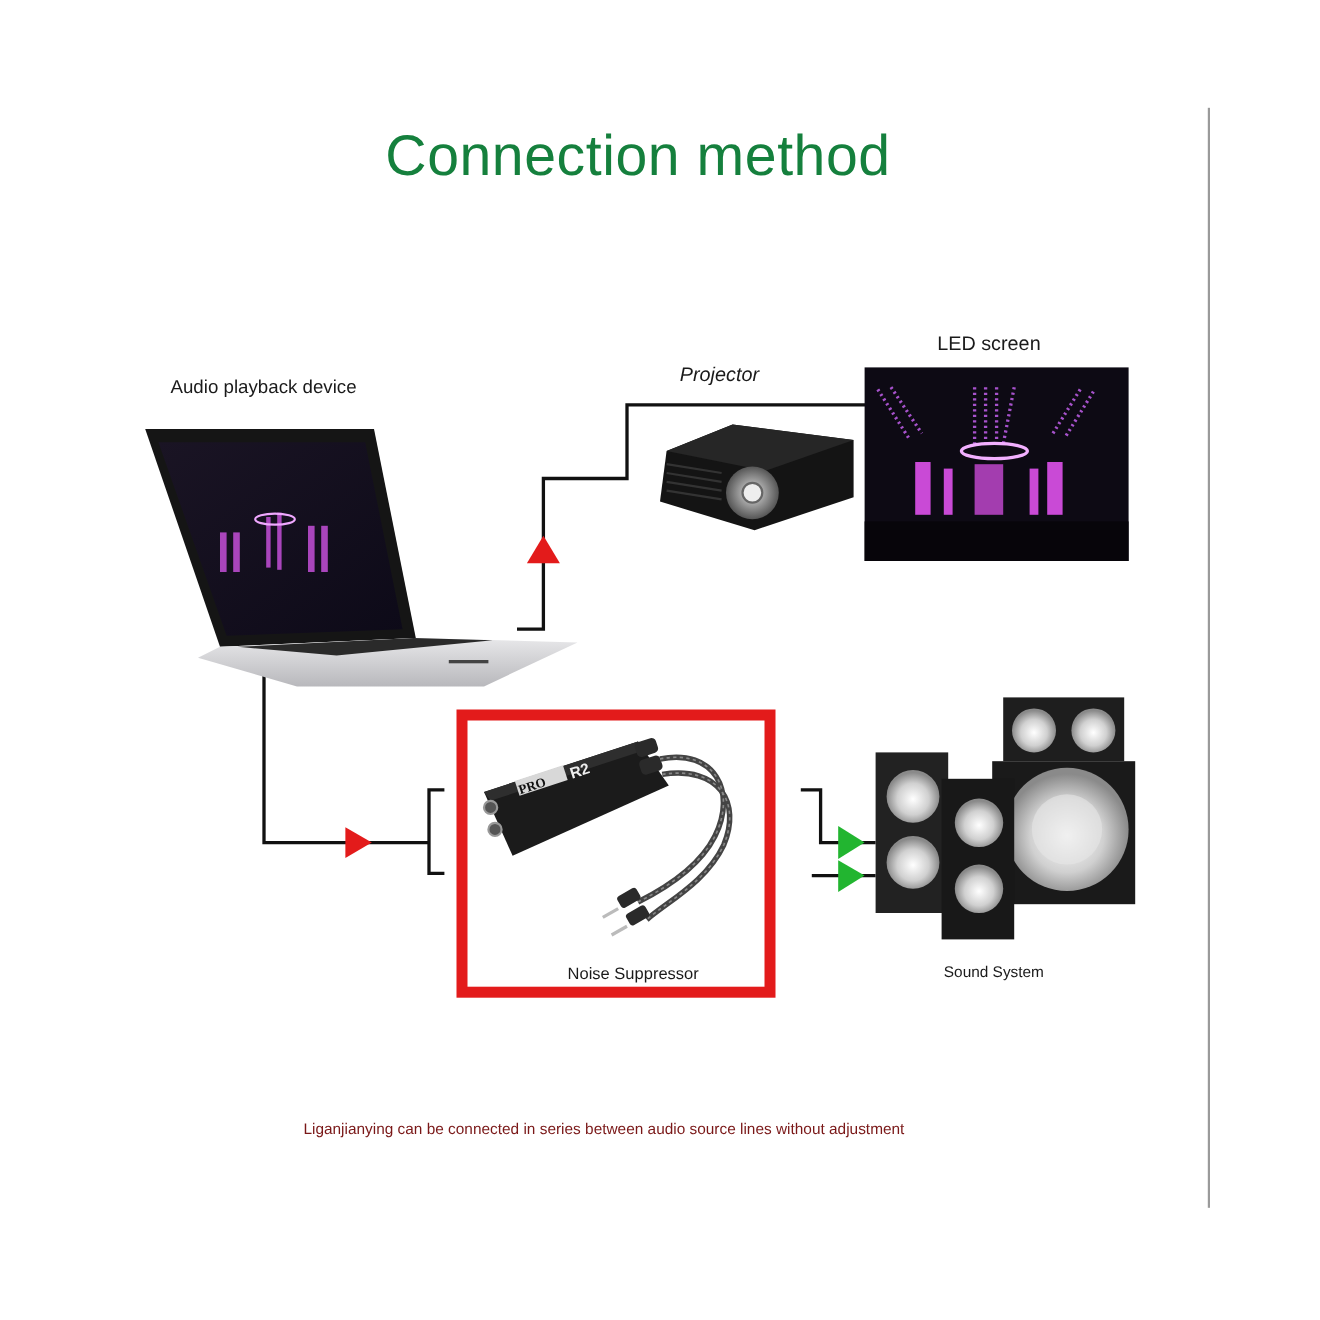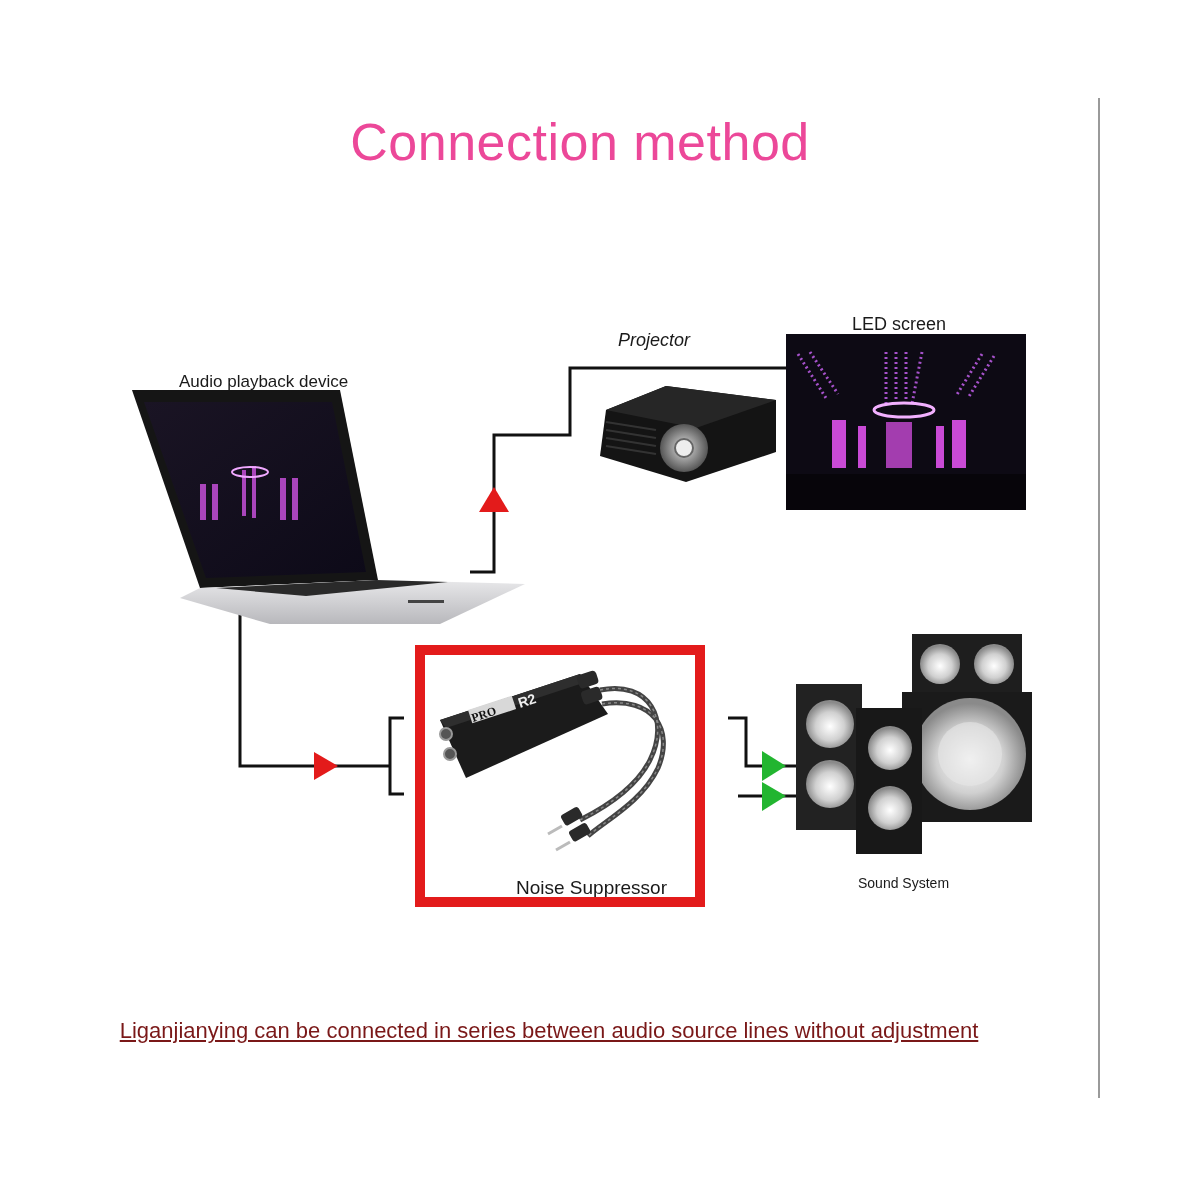--- a/index.html
+++ b/index.html
@@ -1,34 +1,34 @@
 <!DOCTYPE html>
 <html><head>
 <meta charset="utf-8">
 <style>
   html, body { margin: 0; padding: 0; background: #ffffff; }
   body { width: 1200px; height: 1200px; position: relative; overflow: hidden; font-family: "Liberation Sans", sans-serif; }
   .abs { position: absolute; }
-  .title { left: 0; width: 1160px; top: 112px; text-align: center; font-size: 52px; color: #ec4899; letter-spacing: 0.5px; }
+  .title { left: 0; width: 1160px; top: 112px; text-align: center; font-size: 52px; color: #15803d; letter-spacing: 0.5px; }
   .label { font-size: 17px; color: #1a1a1a; white-space: nowrap; }
-  .label.small { font-size: 19px; }
-  .footer { left: 0; width: 1098px; top: 1018px; text-align: center; font-size: 22px; color: #7a1818; text-decoration: underline; }
+  .label.small { font-size: 15px; }
+  .footer { left: 0; width: 1098px; top: 1018px; text-align: center; font-size: 14px; color: #7a1818; }
   .vrule { left: 1098px; top: 98px; width: 2px; height: 1000px; background: #9a9a9a; }
   svg { position: absolute; overflow: visible; }
 </style>
 </head>
 <body>
 
 <div class="abs title">Connection method</div>
 
 <div class="abs vrule"></div>
 
-<div class="abs label" style="left:155px; top:372px;margin-left:24px;">Audio playback device</div>
+<div class="abs label" style="left:155px; top:342px;">Audio playback device</div>
 <div class="abs label" style="left:618px; top:330px; font-size:18px;font-style:italic;">Projector</div>
-<div class="abs label" style="left:852px; top:302px; font-size:18px;margin-top:12px;">LED screen</div>
+<div class="abs label" style="left:852px; top:302px; font-size:18px;">LED screen</div>
 <div class="abs label small" style="left:516px; top:877px;">Noise Suppressor</div>
 <div class="abs label small" style="left:858px; top:875px; font-size:14px;">Sound System</div>
 
 <svg width="1200" height="1200" style="left:0;top:0;">
   <g stroke="#111" stroke-width="3" fill="none">
 
     <polyline points="470,572 494,572 494,435 570,435 570,368 790,368"></polyline>
 
     <polyline points="240,612 240,766 390,766"></polyline>
 

